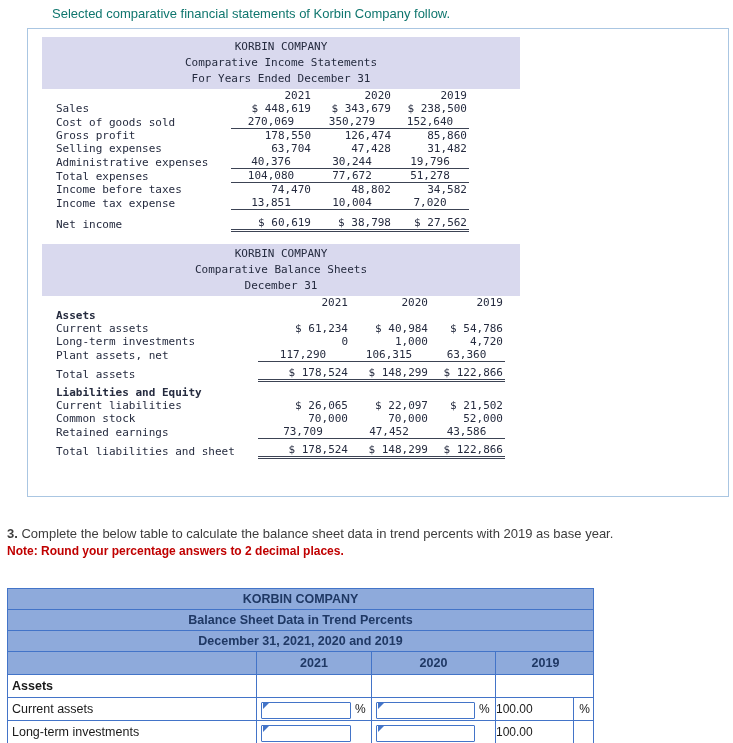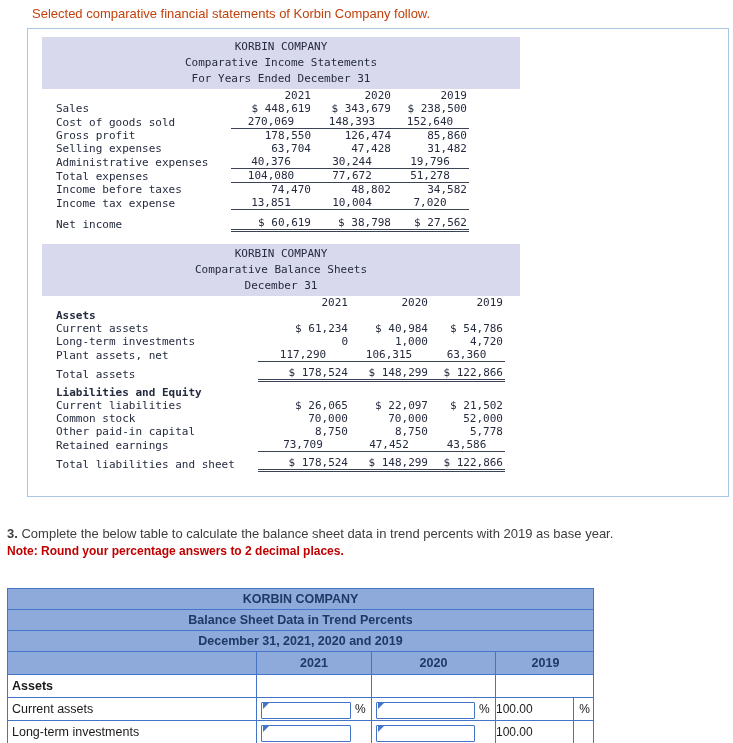--- a/index.html
+++ b/index.html
@@ -1,20 +1,20 @@
 <!DOCTYPE html>
 <html style="--statement_header_bg: #d9d9ee; --statement_text: #252b3f; --statement_line: #3c4354; --table_header_bg: #8eaadb; --table_header_text: #1f3864; --table_border: #4374c8; --input_border: #4374c8; --note_red: #c00000; --box_border: #aac6e2;"><head>
 <meta charset="utf-8">
 <style>
   html,body{margin:0;padding:0;}
   body{
     width:733px;height:743px;overflow:hidden;position:relative;
     background:#ffffff;font-family:"Liberation Sans",sans-serif;color:#333;
   }
-  .intro{position:absolute;left:32px;top:6px;font-size:13px;color:#c2410c;}
+  .intro{position:absolute;left:52px;top:6px;font-size:13px;color:#0f766e;}
 
   
   .statements-box{
     position:absolute;left:27px;top:28px;width:702px;height:469px;
     border:1px solid var(--box_border,#aac6e2);background:#fff;box-sizing:border-box;
   }
   .stmt-header{
     background:var(--statement_header_bg,#d9d9ee);
     width:478px;margin-left:14px;text-align:center;
     font-family:"DejaVu Sans Mono",monospace;font-size:11px;line-height:16px;
@@ -113,21 +113,21 @@
     </tr>
     <tr>
       <td class="lbl">Sales</td>
       <td class="num">$ 448,619</td>
       <td class="num">$ 343,679</td>
       <td class="num">$ 238,500</td>
     </tr>
     <tr class="ul">
       <td class="lbl">Cost of goods sold</td>
       <td class="num">270,069</td>
-      <td class="num">148,393</td>
+      <td class="num">350,279</td>
       <td class="num">152,640</td>
     </tr>
     <tr>
       <td class="lbl">Gross profit</td>
       <td class="num">178,550</td>
       <td class="num">126,474</td>
       <td class="num">85,860</td>
     </tr>
     <tr>
       <td class="lbl">Selling expenses</td>
@@ -237,26 +237,20 @@
       <td class="num">$ 26,065</td>
       <td class="num">$ 22,097</td>
       <td class="num">$ 21,502</td>
     </tr>
     <tr>
       <td class="lbl">Common stock</td>
       <td class="num">70,000</td>
       <td class="num">70,000</td>
       <td class="num">52,000</td>
     </tr>
-    <tr>
-      <td class="lbl">Other paid-in capital</td>
-      <td class="num">8,750</td>
-      <td class="num">8,750</td>
-      <td class="num">5,778</td>
-    </tr>
     <tr class="ul">
       <td class="lbl">Retained earnings</td>
       <td class="num">73,709</td>
       <td class="num">47,452</td>
       <td class="num">43,586</td>
     </tr>
     <tr class="gap-sm">
           <td colspan="4"></td>
         </tr>
     <tr class="dul">

